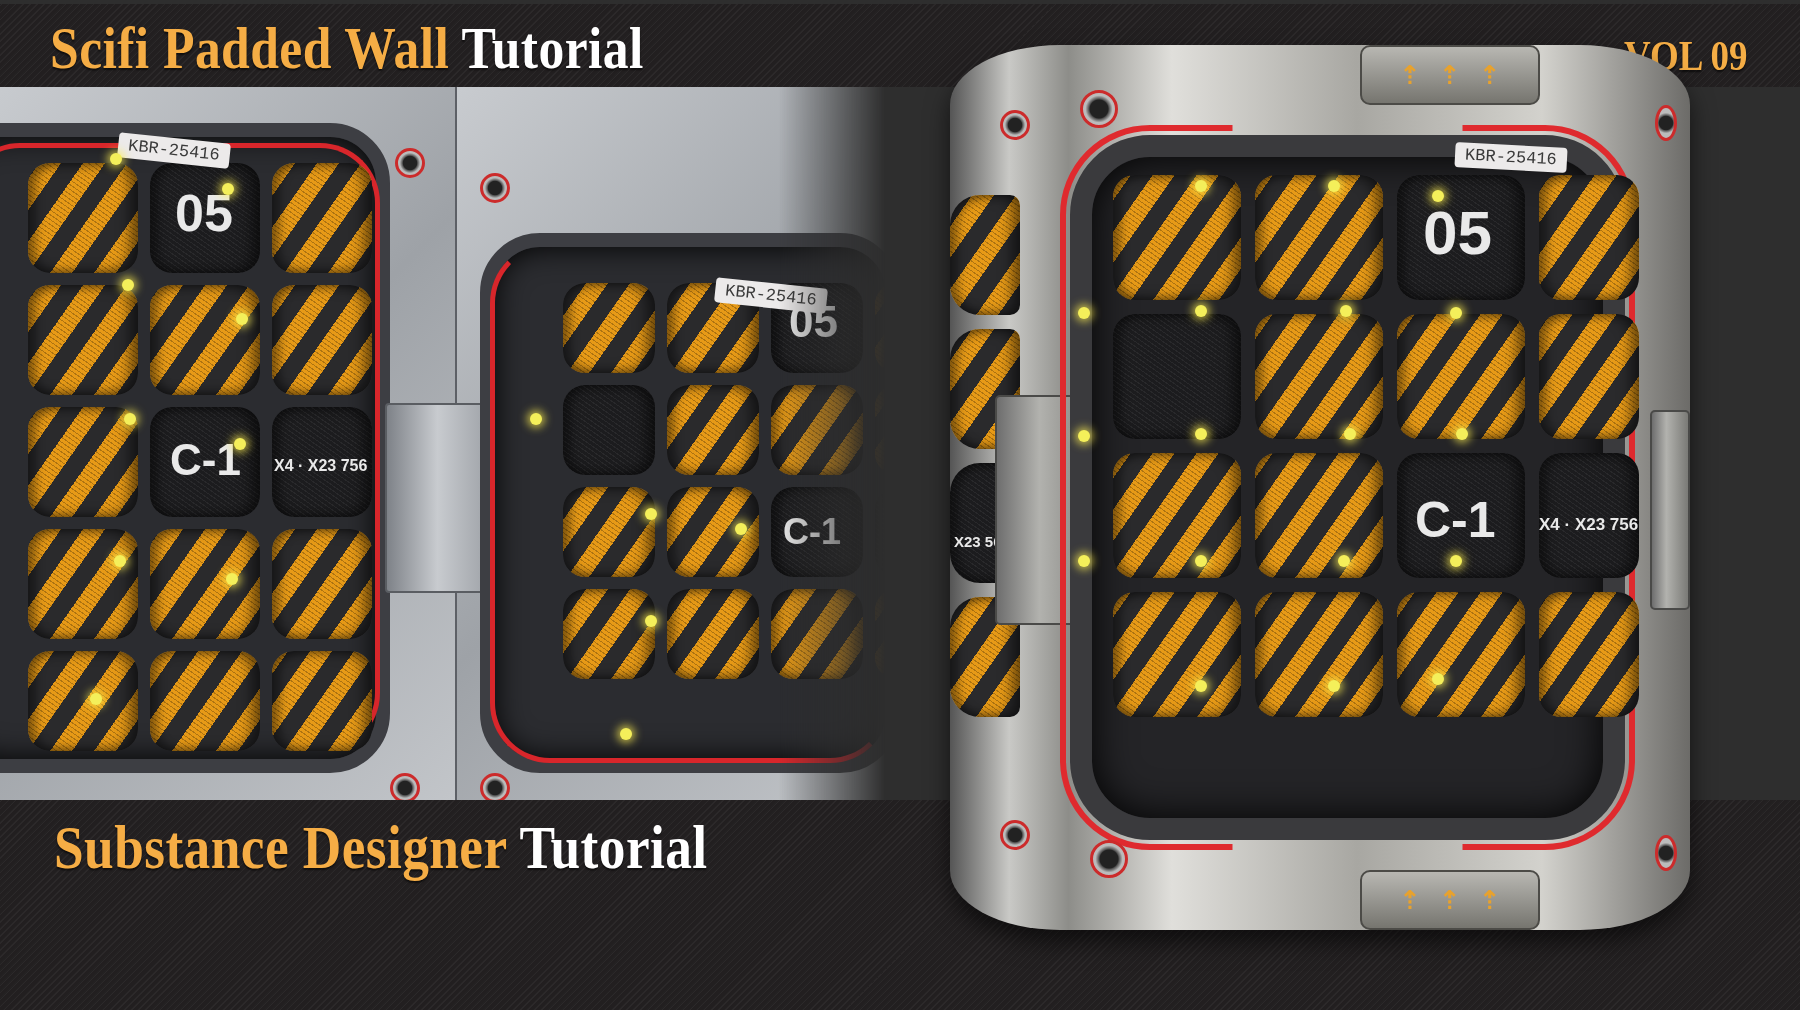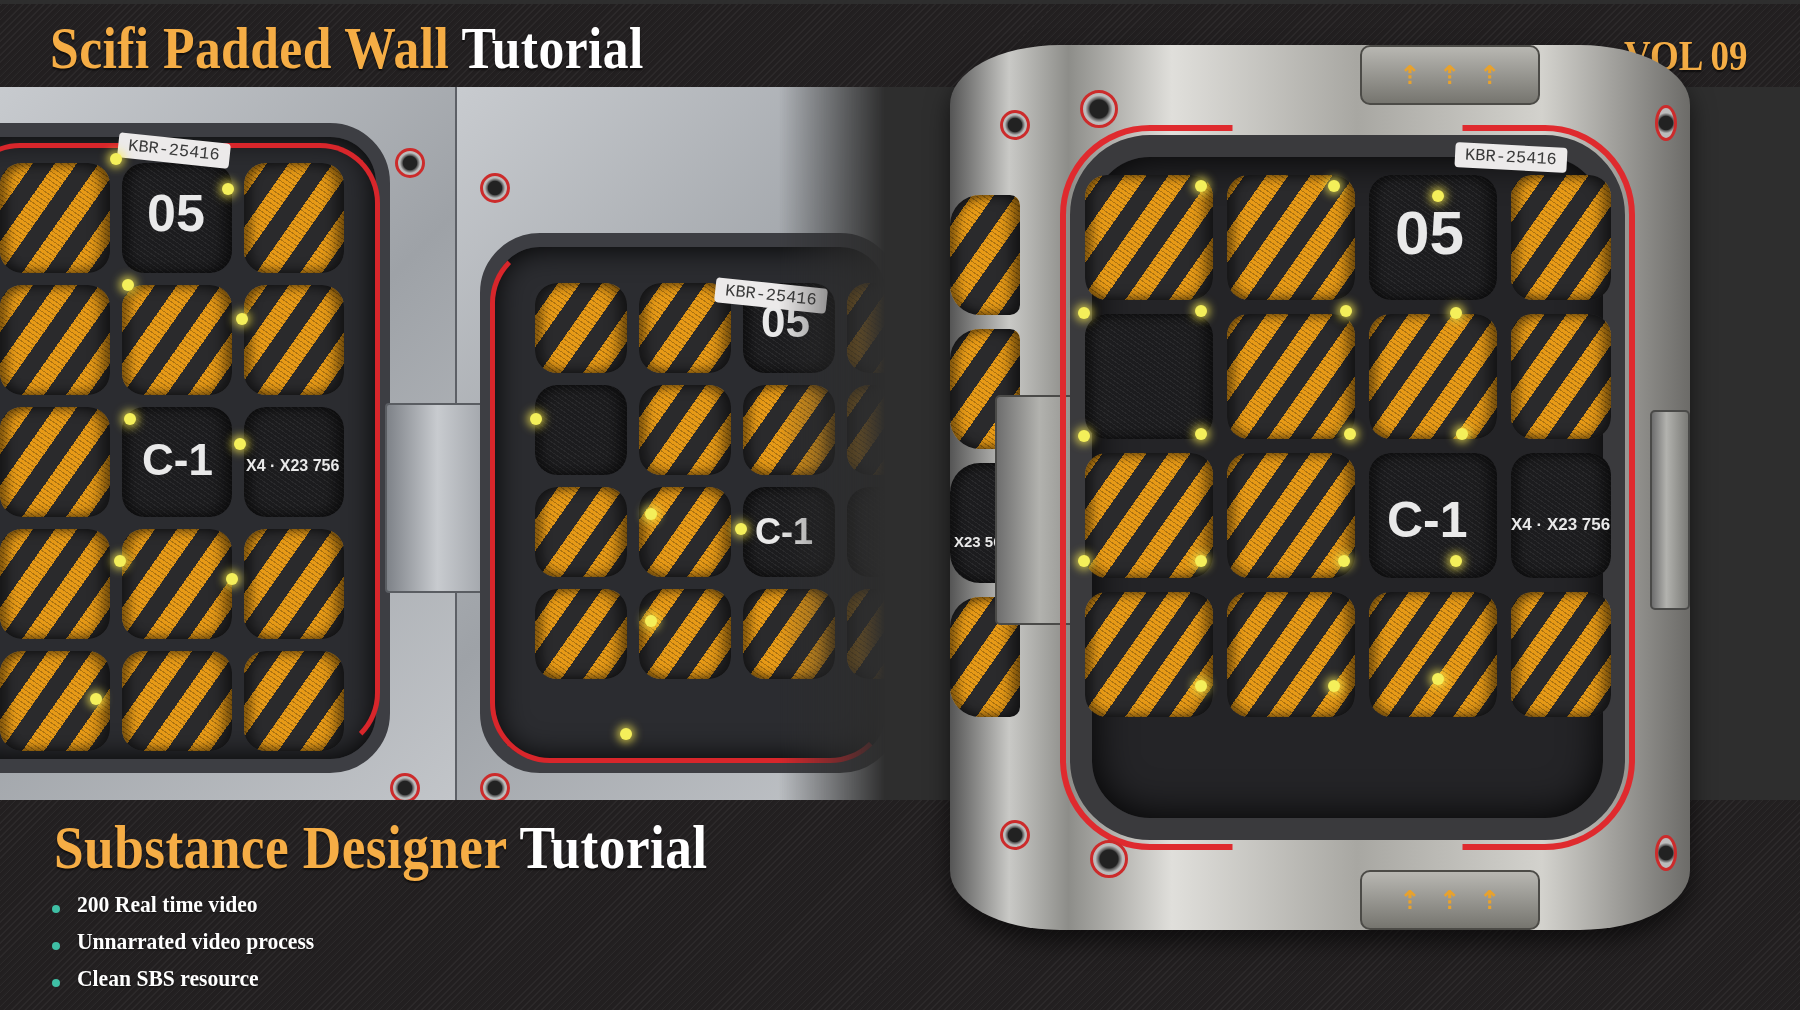--- a/index.html
+++ b/index.html
@@ -39,21 +39,21 @@
 
   
   #flat-render { position: absolute; left: 0; top: 83px; width: 885px; height: 717px; overflow: hidden; z-index: 0;
     -webkit-mask-image: linear-gradient(90deg, #000 0%, #000 88%, transparent 100%);
             mask-image: linear-gradient(90deg, #000 0%, #000 88%, transparent 100%);
     background: linear-gradient(180deg, #8e9298 0%, #b7bbc0 40%, #9da1a6 100%);
   }
   .metal-plate { position: absolute; background: linear-gradient(135deg, #c9ccd0 0%, #9ea2a7 50%, #c3c6ca 100%); border: 2px solid #5d6066; }
   .frame { position: absolute; border-radius: 60px; background: #2b2c30; border: 14px solid #3d3e43; box-shadow: inset 0 0 30px #000; }
   .cable-red { position: absolute; border: 5px solid #d8262b; border-radius: 60px; }
-  .pad-grid { position: absolute; display: grid; gap: 12px; }
+  .pad-grid { position: absolute; display: grid; gap: 12px; padding-left: 28px; }
   .pad {
     border-radius: 22px;
     background-color: #e79a17;
     background-image:
       repeating-linear-gradient(-55deg, #2a2a2c 0px, #2a2a2c 18px, rgba(0,0,0,0) 18px, rgba(0,0,0,0) 36px),
       repeating-linear-gradient(35deg, rgba(0,0,0,0.25) 0px, rgba(0,0,0,0.25) 1px, rgba(0,0,0,0) 1px, rgba(0,0,0,0) 4px);
     box-shadow: inset -8px 0 14px rgba(0,0,0,0.55), inset 8px 0 10px rgba(0,0,0,0.4);
     position: relative; overflow: hidden;
   }
   .pad.dark { background-color: #1c1c1e; background-image: repeating-linear-gradient(35deg, rgba(255,255,255,0.06) 0px, rgba(255,255,255,0.06) 1px, rgba(0,0,0,0) 1px, rgba(0,0,0,0) 4px); }
@@ -250,27 +250,13 @@
   <div class="screw" style="left:50px; top:775px;"></div>
   <div class="screw" style="left:705px; top:60px; width:22px; height:36px;"></div>
   <div class="screw" style="left:705px; top:790px; width:22px; height:36px;"></div>
 </div>
 
 <div id="bottom-band" class="carbon">
   <div id="sub-title" class="headline">
     <span class="orange">Substance Designer</span>
     <span class="white">Tutorial</span>
   </div>
-  <ul id="feature-list">
-    <li>
-      <span class="bullet-dot"></span>
-      <span class="feature-text">200 Real time video</span>
-    </li>
-    <li>
-      <span class="bullet-dot"></span>
-      <span class="feature-text">Unnarrated video process</span>
-    </li>
-    <li>
-      <span class="bullet-dot"></span>
-      <span class="feature-text">Clean SBS resource</span>
-    </li>
-  </ul>
 </div>
 
 </body></html>

